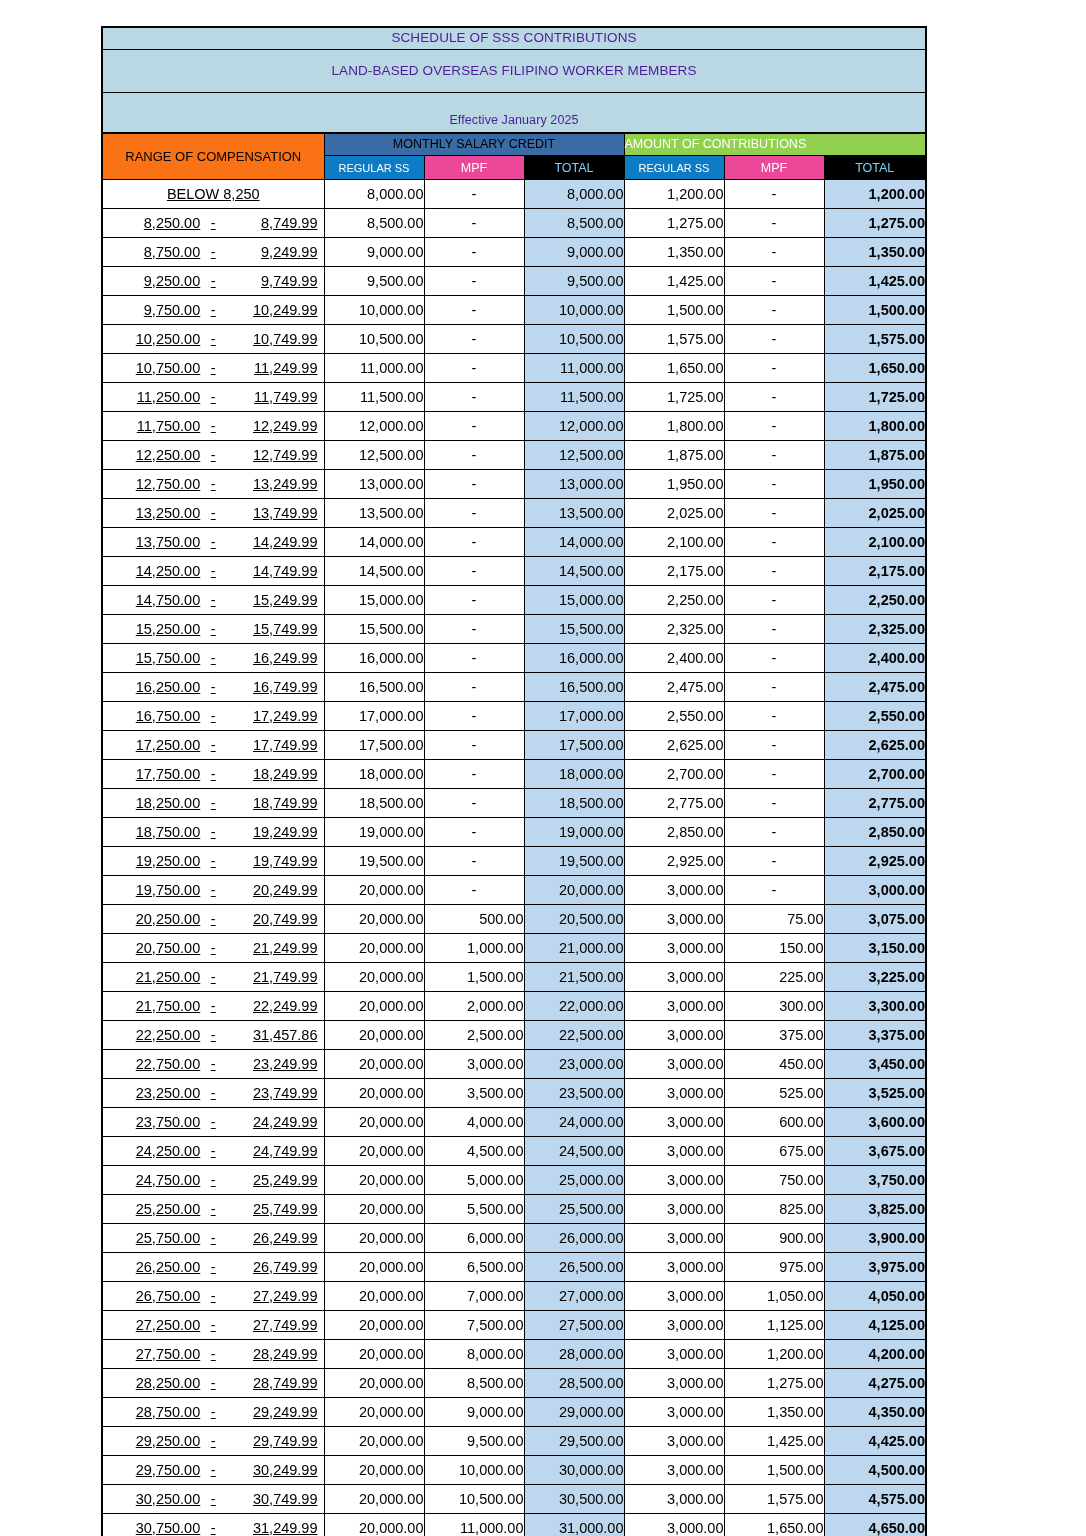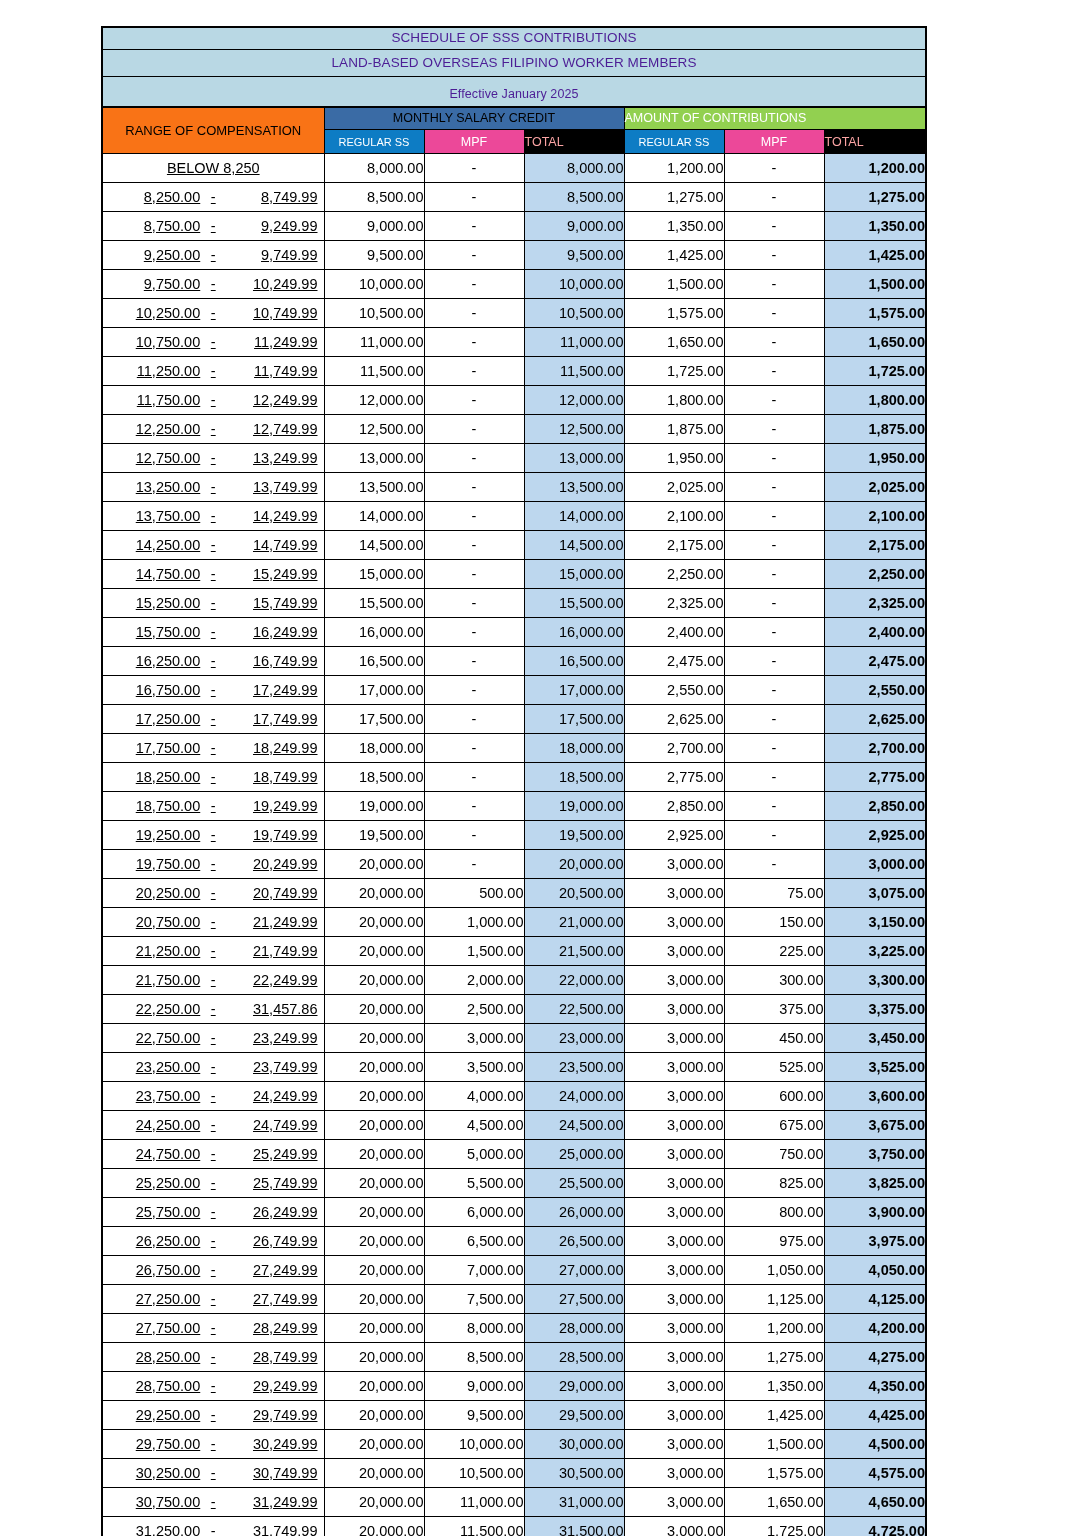--- a/index.html
+++ b/index.html
@@ -41,22 +41,22 @@
     color: #4c1d95;
     letter-spacing: 0.1px;
     border-left: 2px solid #000;
     border-right: 2px solid #000;
     border-top: 2px solid #000;
     border-bottom: none;
     padding: 4px 0 0 0;
     height: 22px;
     line-height: 18px;
   }
-  .title-cell.t2 { border-top: none; font-size: 13.5px; padding: 4px; height: 20px; }
-  .title-cell.t3 { border-top: none; font-size: 12.5px; padding: 8px 0 3px 0; height: 21px;
+  .title-cell.t2 { border-top: none; font-size: 13.5px; padding: 12px; height: 20px; }
+  .title-cell.t3 { border-top: none; font-size: 12.5px; padding: 18px 0 3px 0; height: 21px;
                    border-bottom: 2px solid #000; }
 
   
   .hdr-range {
     background: #f97316;
     text-align: center;
     vertical-align: middle;
     font-weight: bold;
     font-size: 13px;
     color: #000000;
@@ -93,22 +93,22 @@
     background: #ec4899;
     color: #ffffff;
     text-align: center;
     font-weight: bold;
     font-size: 12.5px;
     height: 24px;
     border: 1.5px solid #000;
   }
   .sub-total {
     background: #000000;
-    color: #fca5a5;
-    text-align: left;
+    color: #7dd3fc;
+    text-align: center;
     font-weight: bold;
     font-size: 12.5px;
     height: 24px;
     border: 1.5px solid #000;
   }
 
   
   tbody td {
     height: 29px;
     font-size: 14.5px;
@@ -738,21 +738,21 @@
             <div class="range-wrap">
               <span class="range-lo">25,750.00</span>
               <span class="range-dash">-</span>
               <span class="range-hi">26,249.99</span>
             </div>
           </td>
           <td class="num">20,000.00</td>
           <td class="num">6,000.00</td>
           <td class="total-cell col-msc-total">26,000.00</td>
           <td class="num col-aoc-ss">3,000.00</td>
-          <td class="num">800.00</td>
+          <td class="num">900.00</td>
           <td class="total-cell bold col-aoc-total">3,900.00</td>
         </tr>
         <tr>
           <td class="c-range">
             <div class="range-wrap">
               <span class="range-lo">26,250.00</span>
               <span class="range-dash">-</span>
               <span class="range-hi">26,749.99</span>
             </div>
           </td>

